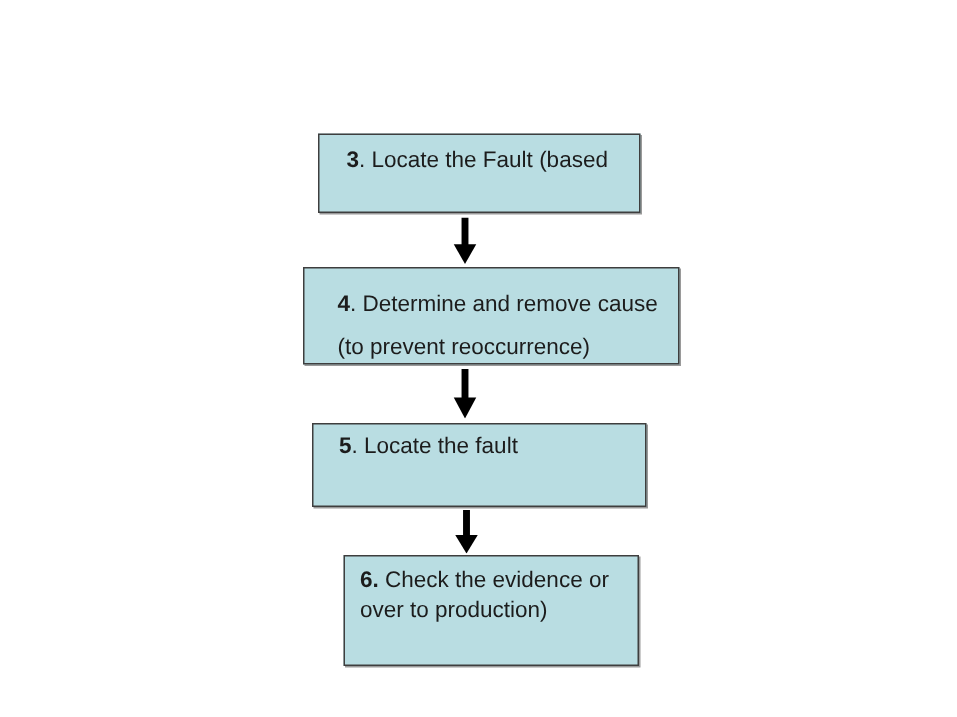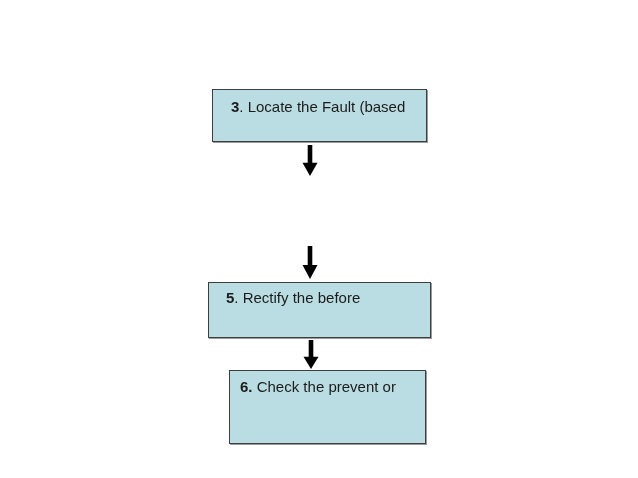--- a/index.html
+++ b/index.html
@@ -53,36 +53,41 @@
     <div class="line"><b>3</b><span>. Locate the Fault (based</span></div>
   </div>
 
   <div class="flow-arrow arrow-1">
     <svg viewBox="0 0 16 33" preserveAspectRatio="none" aria-hidden="true">
       <rect x="5.7" y="0" width="4.6" height="20" fill="currentColor"></rect>
       <polygon points="0.5,19 15.5,19 8,33" fill="currentColor"></polygon>
     </svg>
   </div>
 
+  <div class="flow-box box-step4">
+    <div class="line"><b>4</b><span>. Determine and remove cause</span></div>
+    <div class="line">(to prevent reoccurrence)</div>
+  </div>
 
   <div class="flow-arrow arrow-2">
     <svg viewBox="0 0 16 33" preserveAspectRatio="none" aria-hidden="true">
       <rect x="5.7" y="0" width="4.6" height="20" fill="currentColor"></rect>
       <polygon points="0.5,19 15.5,19 8,33" fill="currentColor"></polygon>
     </svg>
   </div>
 
   <div class="flow-box box-step5">
-    <div class="line"><b>5</b><span>. Rectify the before</span></div>
+    <div class="line"><b>5</b><span>. Locate the fault</span></div>
   </div>
 
   <div class="flow-arrow arrow-3">
     <svg viewBox="0 0 16 33" preserveAspectRatio="none" aria-hidden="true">
       <rect x="5.7" y="0" width="4.6" height="20" fill="currentColor"></rect>
       <polygon points="0.5,19 15.5,19 8,33" fill="currentColor"></polygon>
     </svg>
   </div>
 
   <div class="flow-box box-step6">
-    <div class="line"><b>6.</b><span> Check the prevent or</span></div>
+    <div class="line"><b>6.</b><span> Check the evidence or</span></div>
+    <div class="line">over to production)</div>
   </div>
 
 </div>
 
 </body></html>

